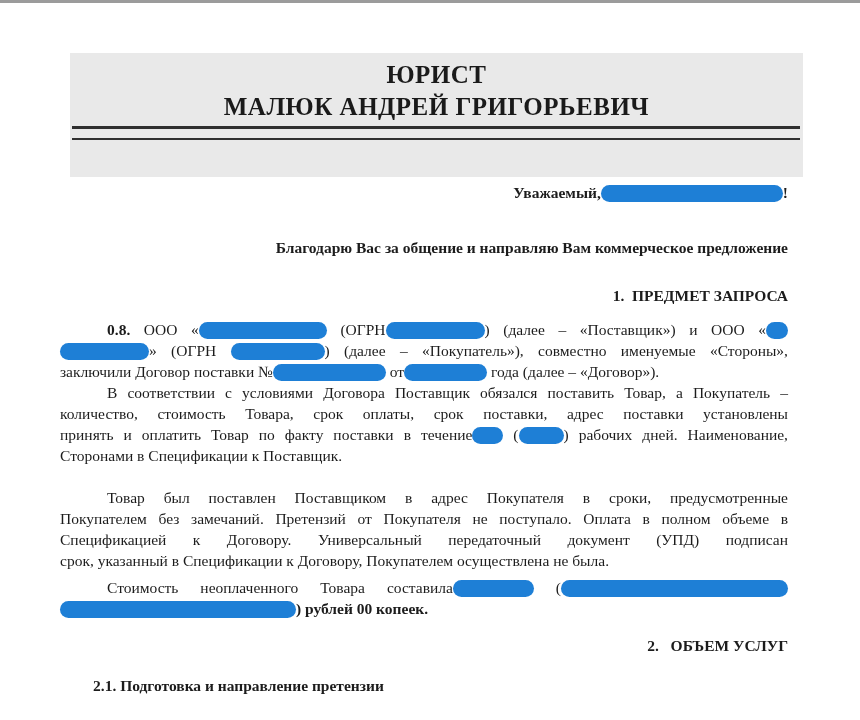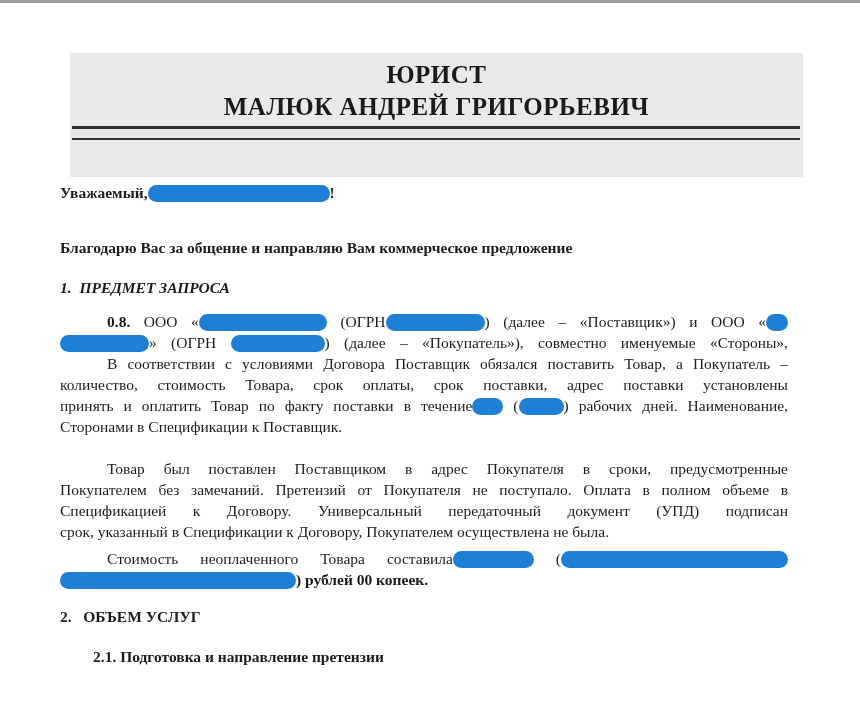--- a/index.html
+++ b/index.html
@@ -19,37 +19,37 @@
   .letterhead .title{
     text-align:center;font-weight:bold;font-size:25px;line-height:32px;
     letter-spacing:0.5px;color:#1a1a1a;
   }
   .rule{height:2.5px;background:#2f2f2f;margin:0 3px 0 2px;}
   .rule.first{margin-top:3px;}
   .rule.second{margin-top:9px;}
 
   
   .doc-body{padding:0 60px;font-size:15.5px;line-height:21px;}
-  .c-line{text-align:left;}
+  .c-line{text-align:right;}
   .para .ln{text-align:justify;text-align-last:left;}
   .para .ln-j{text-align-last:justify;}
   .para .ln-l{text-align-last:left;}
   .ind{text-indent:47px;}
   .subhead{margin-left:33px;}
   b,.b{font-weight:bold;}
 
   .redaction{
     display:inline-block;height:17px;border-radius:9px;
     background:#1e7fd6;vertical-align:-4px;
   }
 
   
   .doc-body > :nth-child(1){margin-top:5px;}
   .doc-body > :nth-child(2){margin-top:34px;}
-  .doc-body > :nth-child(3){margin-top:19px;font-style:italic;}
+  .doc-body > :nth-child(3){margin-top:27px;}
   .doc-body > :nth-child(4){margin-top:13px;}
   .doc-body > :nth-child(5){}
   .doc-body > :nth-child(6){margin-top:21px;}
   .doc-body > :nth-child(7){margin-top:6px;}
   .doc-body > :nth-child(8){margin-top:16px;}
   .doc-body > :nth-child(9){margin-top:19px;}
 </style>
 </head>
 <body>
 
@@ -64,20 +64,21 @@
     <div class="rule second"></div>
   </div>
 
   <div class="doc-body" id="doc-body">
       <div class="c-line"><span class="b">Уважаемый,</span><span class="redaction" style="width: 182px;"></span><span class="b">!</span></div>
       <div class="c-line"><span class="b">Благодарю Вас за общение и направляю Вам коммерческое предложение</span></div>
       <div class="c-line"><span class="b">1.&nbsp;&nbsp;ПРЕДМЕТ ЗАПРОСА</span></div>
       <div class="para">
         <div class="ln ln-j ind"><span class="b">0.8.</span> ООО «<span class="redaction" style="width: 128px;"></span> (ОГРН<span class="redaction" style="width: 99px;"></span>) (далее – «Поставщик») и ООО «<span class="redaction" style="width: 22px;"></span></div>
         <div class="ln ln-j"><span class="redaction" style="width: 89px;"></span>» (ОГРН <span class="redaction" style="width: 94px;"></span>) (далее – «Покупатель»), совместно именуемые «Стороны»,</div>
+        <div class="ln ln-l">заключили Договор поставки №<span class="redaction" style="width: 113px;"></span> от<span class="redaction" style="width: 83px;"></span> года (далее – «Договор»).</div>
       </div>
       <div class="para">
         <div class="ln ln-j ind">В соответствии с условиями Договора Поставщик обязался поставить Товар, а Покупатель –</div>
         <div class="ln ln-j">количество, стоимость Товара, срок оплаты, срок поставки, адрес поставки установлены</div>
         <div class="ln ln-j">принять и оплатить Товар по факту поставки в течение<span class="redaction" style="width: 31px;"></span> (<span class="redaction" style="width: 45px;"></span>) рабочих дней. Наименование,</div>
         <div class="ln ln-l">Сторонами в Спецификации к Поставщик.</div>
       </div>
       <div class="para">
         <div class="ln ln-j ind">Товар был поставлен Поставщиком в адрес Покупателя в сроки, предусмотренные</div>
         <div class="ln ln-j">Покупателем без замечаний. Претензий от Покупателя не поступало. Оплата в полном объеме в</div>

